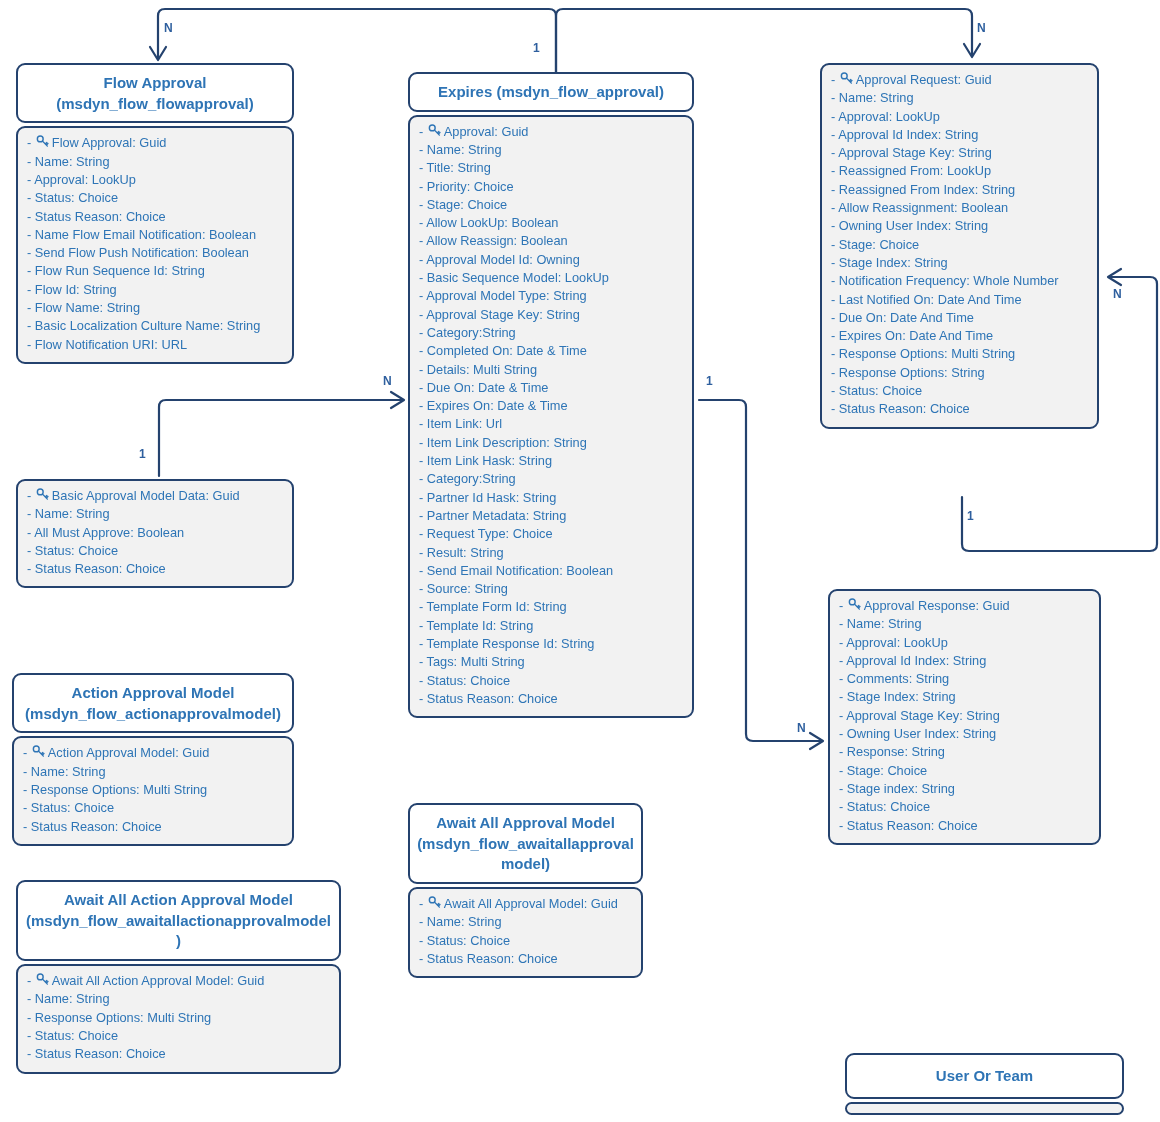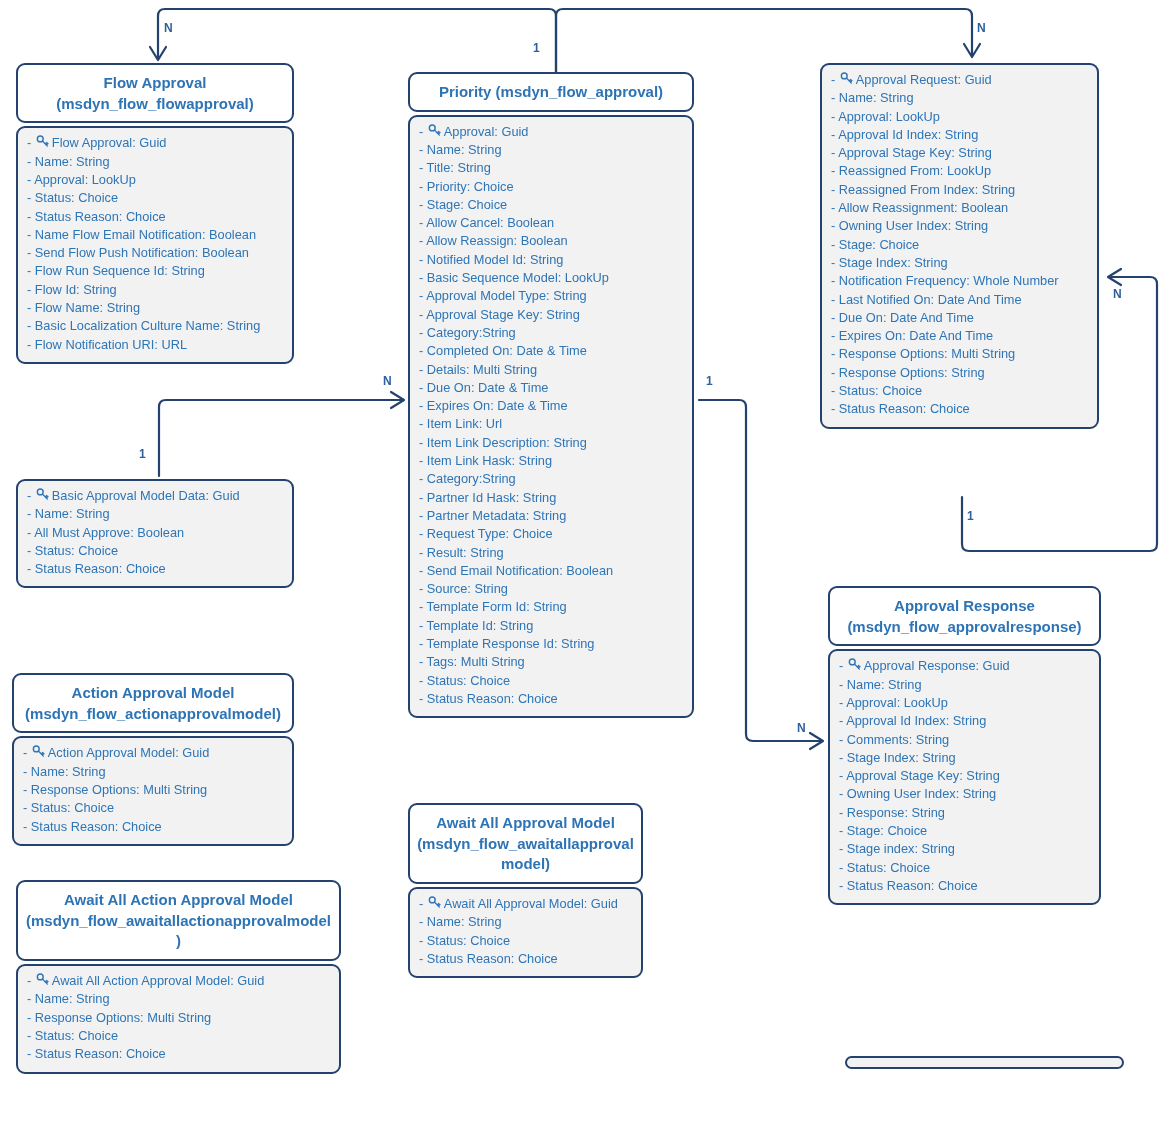--- a/index.html
+++ b/index.html
@@ -80,35 +80,35 @@
         <div class="attr-row"><span class="dash">- </span><span>Flow Run Sequence Id: String</span></div>
         <div class="attr-row"><span class="dash">- </span><span>Flow Id: String</span></div>
         <div class="attr-row"><span class="dash">- </span><span>Flow Name: String</span></div>
         <div class="attr-row"><span class="dash">- </span><span>Basic Localization Culture Name: String</span></div>
         <div class="attr-row"><span class="dash">- </span><span>Flow Notification URI: URL</span></div>
       </div>
   </div>
 
   <div class="entity" style="left:408px;top:72px;width:286px">
     <div class="hdr">
-      <span>Priority</span>
+      <span>Expires</span>
       <span>(msdyn_flow_approval)</span>
     </div>
     <div class="attrs">
         <div class="attr-row"><span class="dash">- </span><svg class="key-icon" width="15" height="15" viewBox="0 0 16 16" fill="none" stroke="#2e75b6" stroke-width="1.5" stroke-linecap="round">
             <circle cx="5.6" cy="5.2" r="3.1"></circle>
             <path d="M8 7.6 L13.2 12.8 M11 10.6 L12.6 9 M12.2 11.8 L13.8 10.2"></path>
           </svg><span>Approval: Guid</span></div>
         <div class="attr-row"><span class="dash">- </span><span>Name: String</span></div>
         <div class="attr-row"><span class="dash">- </span><span>Title: String</span></div>
         <div class="attr-row"><span class="dash">- </span><span>Priority: Choice</span></div>
         <div class="attr-row"><span class="dash">- </span><span>Stage: Choice</span></div>
-        <div class="attr-row"><span class="dash">- </span><span>Allow Cancel: Boolean</span></div>
+        <div class="attr-row"><span class="dash">- </span><span>Allow LookUp: Boolean</span></div>
         <div class="attr-row"><span class="dash">- </span><span>Allow Reassign: Boolean</span></div>
-        <div class="attr-row"><span class="dash">- </span><span>Notified Model Id: String</span></div>
+        <div class="attr-row"><span class="dash">- </span><span>Approval Model Id: Owning</span></div>
         <div class="attr-row"><span class="dash">- </span><span>Basic Sequence Model: LookUp</span></div>
         <div class="attr-row"><span class="dash">- </span><span>Approval Model Type: String</span></div>
         <div class="attr-row"><span class="dash">- </span><span>Approval Stage Key: String</span></div>
         <div class="attr-row"><span class="dash">- </span><span>Category:String</span></div>
         <div class="attr-row"><span class="dash">- </span><span>Completed On: Date &amp; Time</span></div>
         <div class="attr-row"><span class="dash">- </span><span>Details: Multi String</span></div>
         <div class="attr-row"><span class="dash">- </span><span>Due On: Date &amp; Time</span></div>
         <div class="attr-row"><span class="dash">- </span><span>Expires On: Date &amp; Time</span></div>
         <div class="attr-row"><span class="dash">- </span><span>Item Link: Url</span></div>
         <div class="attr-row"><span class="dash">- </span><span>Item Link Description: String</span></div>
@@ -213,24 +213,20 @@
             <circle cx="5.6" cy="5.2" r="3.1"></circle>
             <path d="M8 7.6 L13.2 12.8 M11 10.6 L12.6 9 M12.2 11.8 L13.8 10.2"></path>
           </svg><span>Await All Approval Model: Guid</span></div>
         <div class="attr-row"><span class="dash">- </span><span>Name: String</span></div>
         <div class="attr-row"><span class="dash">- </span><span>Status: Choice</span></div>
         <div class="attr-row"><span class="dash">- </span><span>Status Reason: Choice</span></div>
       </div>
   </div>
 
   <div class="entity" style="left:828px;top:586px;width:273px">
-    <div class="hdr">
-      <span>Approval Response</span>
-      <span>(msdyn_flow_approvalresponse)</span>
-    </div>
     <div class="attrs">
         <div class="attr-row"><span class="dash">- </span><svg class="key-icon" width="15" height="15" viewBox="0 0 16 16" fill="none" stroke="#2e75b6" stroke-width="1.5" stroke-linecap="round">
             <circle cx="5.6" cy="5.2" r="3.1"></circle>
             <path d="M8 7.6 L13.2 12.8 M11 10.6 L12.6 9 M12.2 11.8 L13.8 10.2"></path>
           </svg><span>Approval Response: Guid</span></div>
         <div class="attr-row"><span class="dash">- </span><span>Name: String</span></div>
         <div class="attr-row"><span class="dash">- </span><span>Approval: LookUp</span></div>
         <div class="attr-row"><span class="dash">- </span><span>Approval Id Index: String</span></div>
         <div class="attr-row"><span class="dash">- </span><span>Comments: String</span></div>
         <div class="attr-row"><span class="dash">- </span><span>Stage Index: String</span></div>
@@ -238,16 +234,20 @@
         <div class="attr-row"><span class="dash">- </span><span>Owning User Index: String</span></div>
         <div class="attr-row"><span class="dash">- </span><span>Response: String</span></div>
         <div class="attr-row"><span class="dash">- </span><span>Stage: Choice</span></div>
         <div class="attr-row"><span class="dash">- </span><span>Stage index: String</span></div>
         <div class="attr-row"><span class="dash">- </span><span>Status: Choice</span></div>
         <div class="attr-row"><span class="dash">- </span><span>Status Reason: Choice</span></div>
       </div>
   </div>
 
   <div class="entity" style="left:845px;top:1053px;width:279px">
+    <div class="hdr" style="padding-top:11px;padding-bottom:10px">
+      <span>User Or Team</span>
+      <span></span>
+    </div>
     <div class="attrs" style="padding:0;height:9px;min-height:9px"></div>
   </div>
 
 </div>
 
 </body></html>

